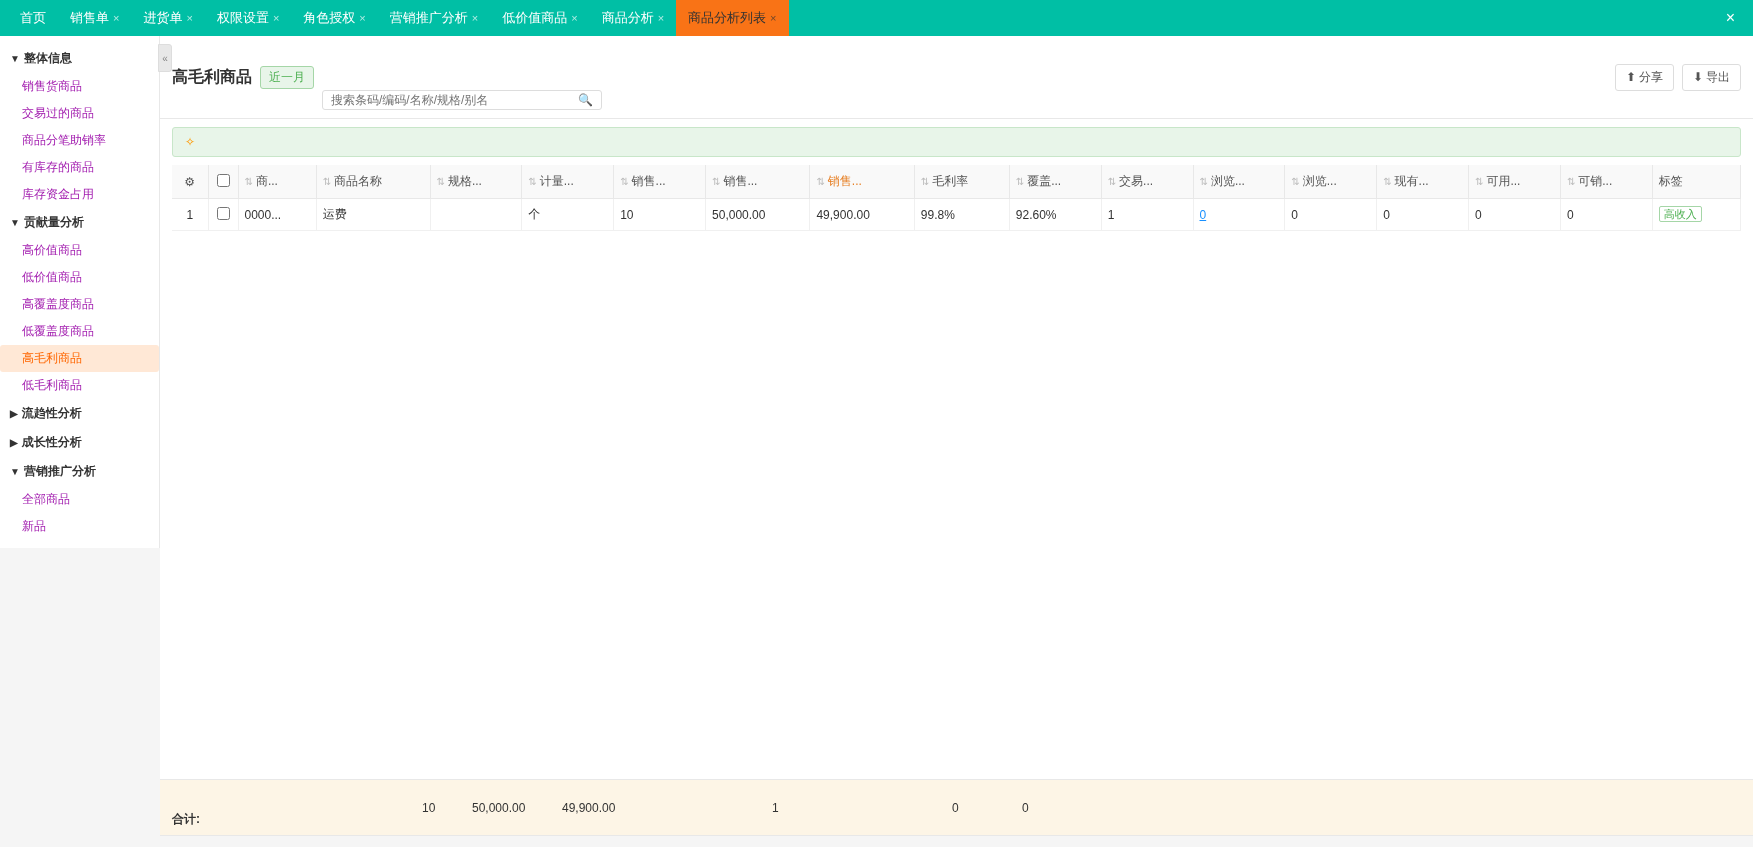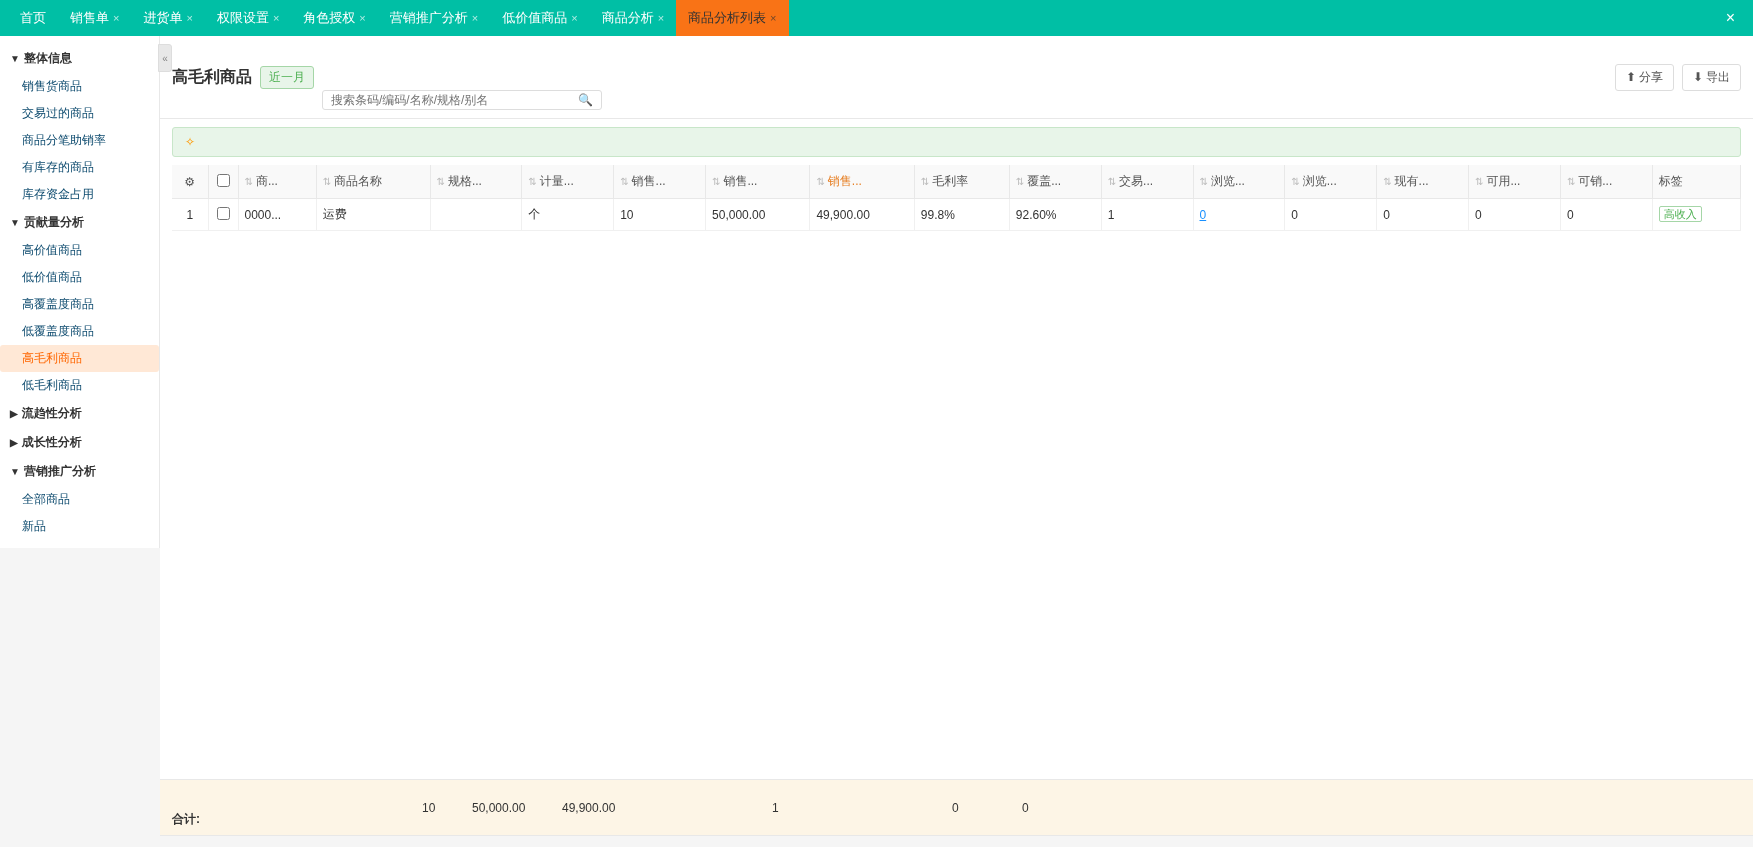--- a/index.html
+++ b/index.html
@@ -60,21 +60,21 @@
       padding: 6px 10px;
       font-size: 12px;
       color: #333;
       cursor: pointer;
       font-weight: bold;
     }
     .sidebar-section-header .arrow { margin-right: 4px; font-size: 10px; }
     .sidebar-item {
       padding: 5px 10px 5px 22px;
       font-size: 12px;
-      color: #0c4a6e;
+      color: #a21caf;
       cursor: pointer;
       white-space: nowrap;
     }
     .sidebar-item.active {
       background: #ffe8d6;
       color: #f60;
       border-radius: 3px;
     }
 
     

